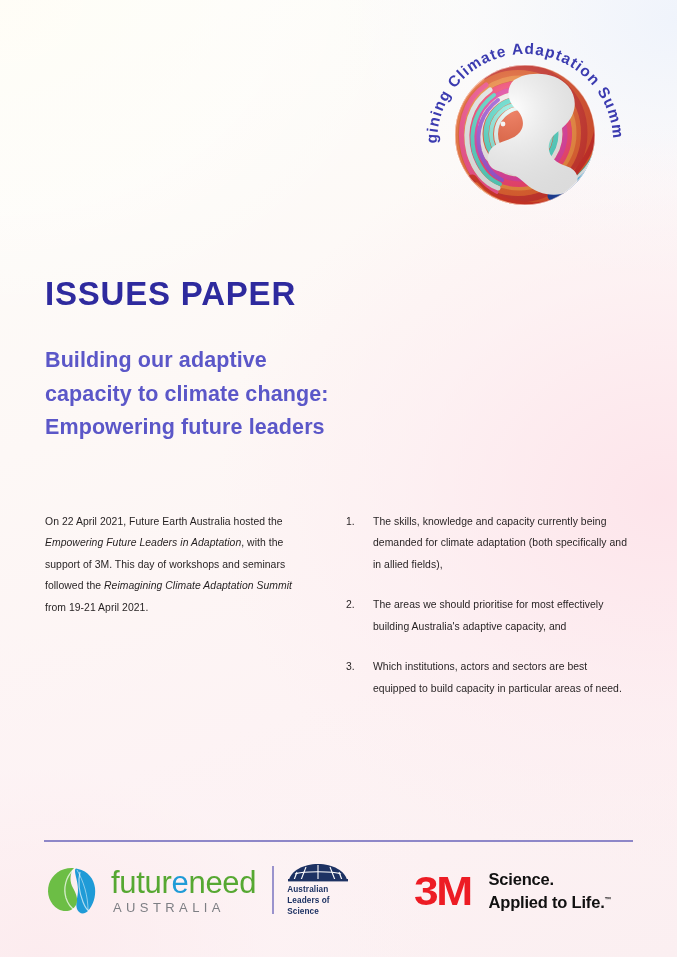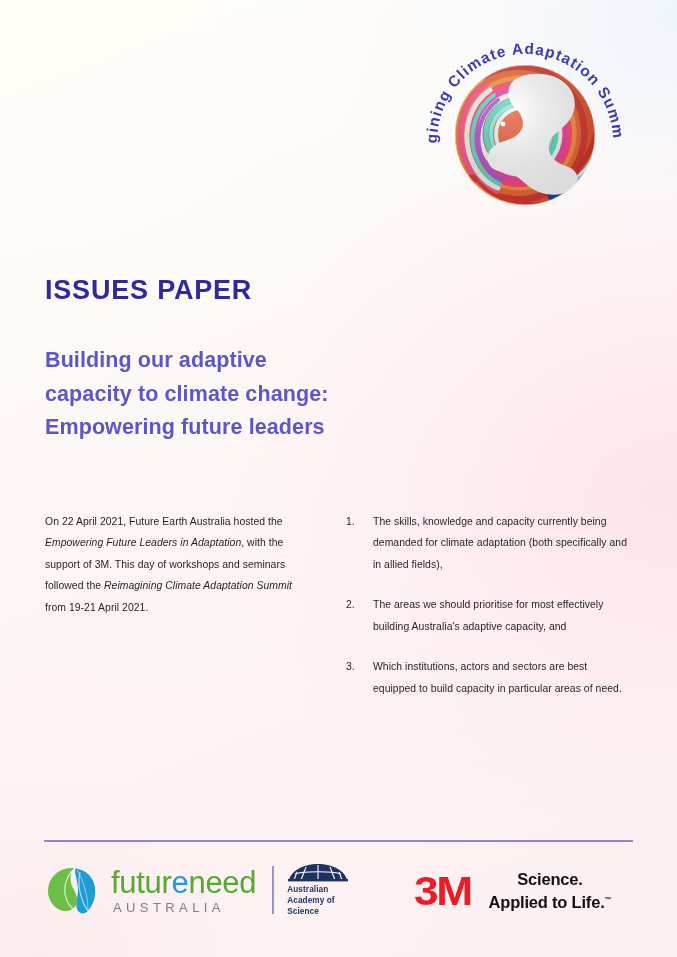--- a/index.html
+++ b/index.html
@@ -33,21 +33,21 @@
     width: 214px;
     height: 200px;
   }
   .summit-logo svg { display: block; width: 214px; height: 200px; }
 
   
   .issues-paper {
     position: absolute;
     left: 45px;
     top: 276px;
-    font-size: 27px;
+    font-size: 33px;
     font-weight: bold;
     letter-spacing: 0.8px;
     color: #2e2a9e;
     line-height: 1.1;
   }
 
   .subtitle {
     position: absolute;
     left: 45px;
     top: 344px;
@@ -167,21 +167,20 @@
     transform: scaleX(1.08);
     transform-origin: left center;
   }
   .mmm-tag {
     margin-left: 22px;
     color: #111111;
     font-size: 16.5px;
     font-weight: bold;
     line-height: 1.38;
     letter-spacing: -0.2px;
-    text-align: center;
   }
   .mmm-tm { font-size: 7px; vertical-align: super; font-weight: bold; }
 </style>
 </head>
 <body>
 
 <div class="page">
 
   <div class="summit-logo">
     <svg viewBox="0 0 214 200" xmlns="http://www.w3.org/2000/svg" aria-hidden="true">
@@ -305,21 +304,21 @@
           <path d="M19,5 L14,18"></path>
           <path d="M43,5 L48,18"></path>
           <path d="M10,10 L7,18"></path>
           <path d="M52,10 L55,18"></path>
         </g>
         <path d="M8,12 C16,9 46,9 54,12" fill="none" stroke="#ffffff" stroke-width="1.1"></path>
         <rect x="1" y="17" width="60" height="2.4" fill="#1d3263"></rect>
       </svg>
       <div class="aas-text">
         <div>Australian</div>
-        <div>Academy of</div>
+        <div>Leaders of</div>
         <div>Science</div>
       </div>
     </div>
   </div>
 
   <div class="mmm-logo">
     <div class="mmm-mark">3M</div>
     <div class="mmm-tag">
       <div>Science.</div>
       <div><span>Applied to Life.</span><span class="mmm-tm">™</span></div>

